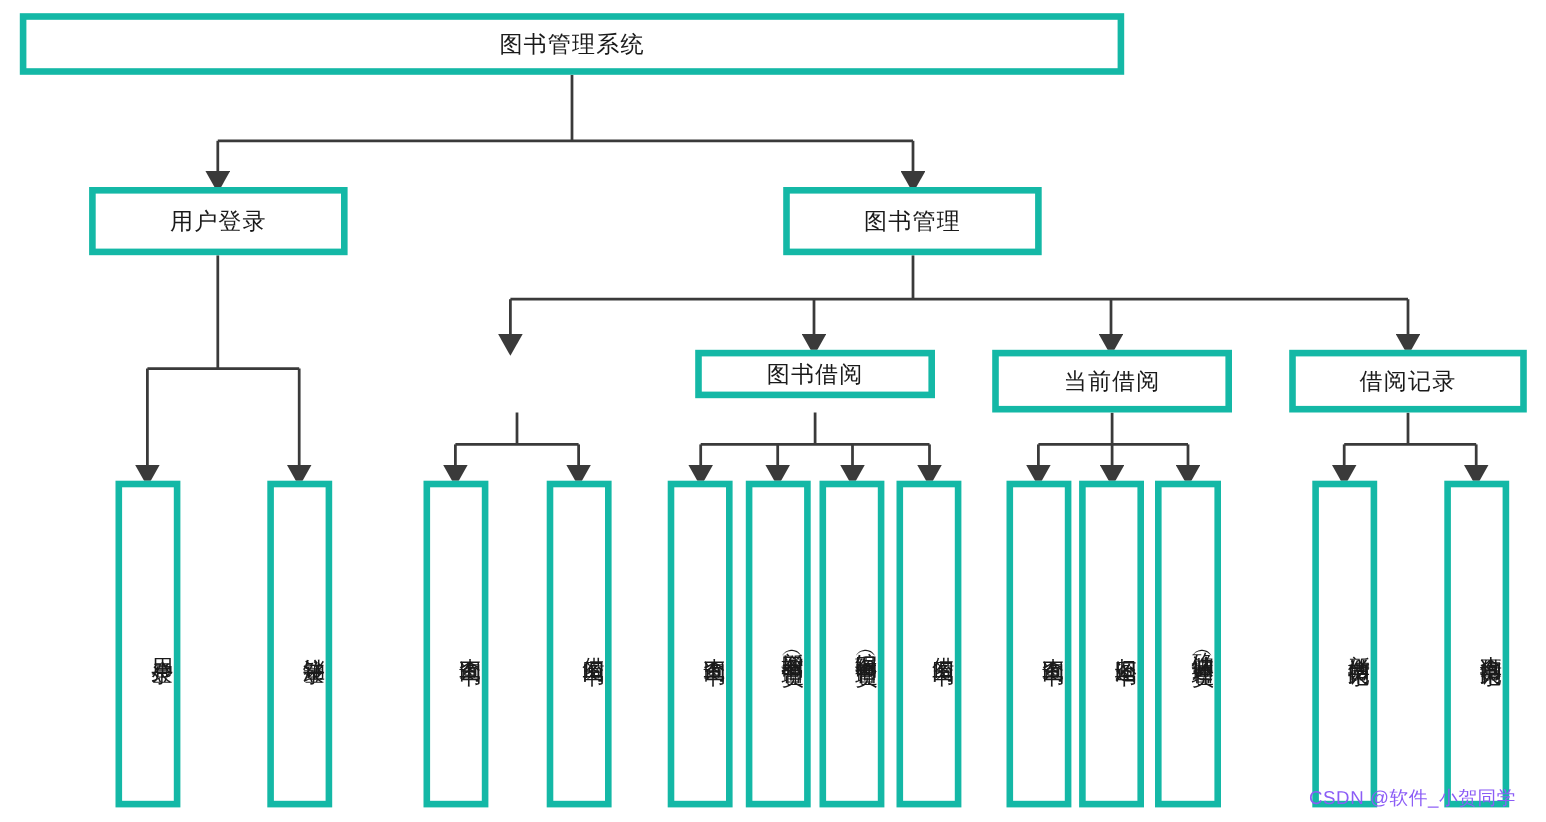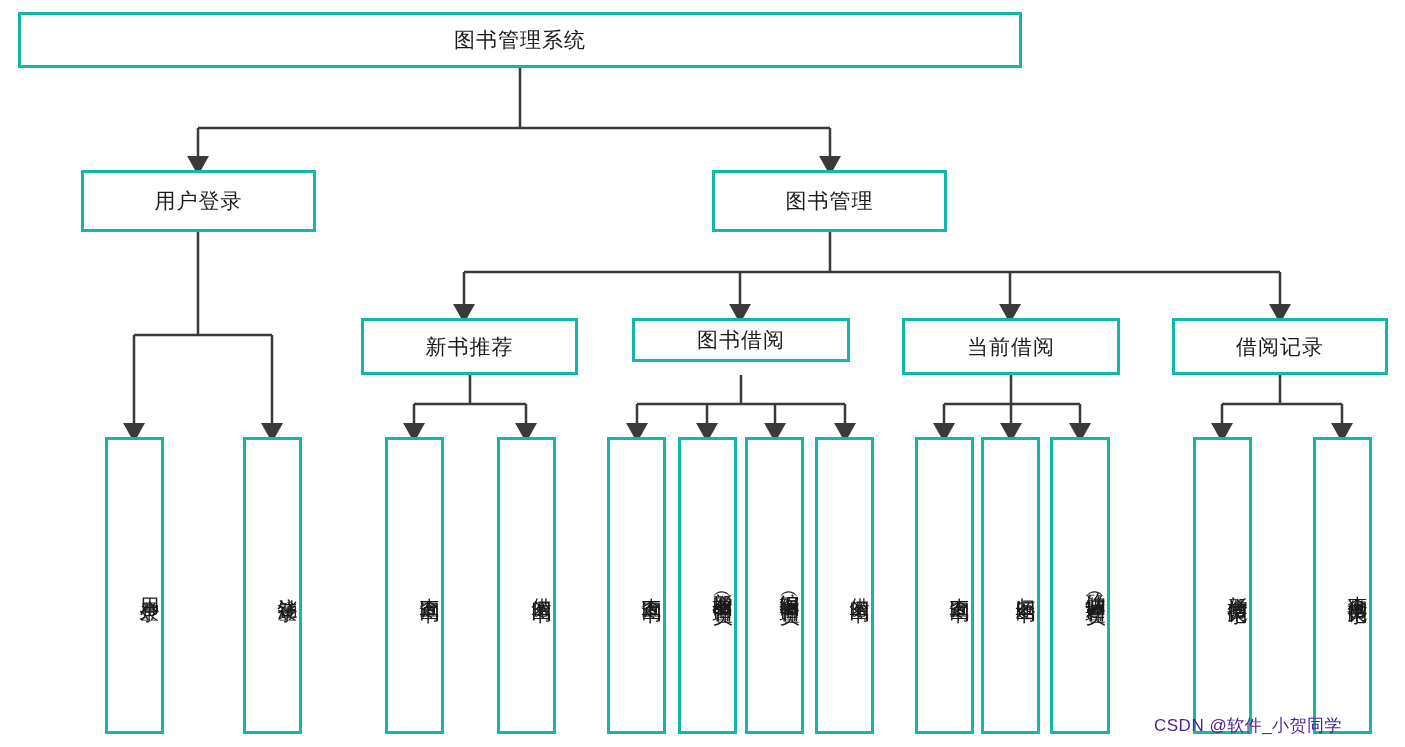--- a/index.html
+++ b/index.html
@@ -19,21 +19,21 @@
     position: absolute;
     left: 0;
     top: 0;
     width: 1405px;
     height: 747px;
     pointer-events: none;
   }
   .node {
     position: absolute;
     box-sizing: border-box;
-    border: 3px solid #14b8a6;
+    border: 6px solid #14b8a6;
     background: #ffffff;
     display: flex;
     align-items: center;
     justify-content: center;
     color: #1a1a1a;
   }
   .node.h {
     font-size: 21px;
     letter-spacing: 1px;
   }
@@ -48,24 +48,24 @@
     justify-content: center;
   }
   .node.v .vtext {
     writing-mode: vertical-rl;
     text-orientation: upright;
     display: block;
     text-align: center;
   }
   .watermark {
     position: absolute;
-    left: 1154px;
+    left: 1190px;
     top: 714px;
     font-size: 17px;
-    color: #4c1d95;
+    color: #8b5cf6;
     white-space: nowrap;
     letter-spacing: 0.5px;
   }
 </style>
 </head>
 <body>
 
 <div id="canvas">
 
   <svg id="wires" viewBox="0 0 1405 747" xmlns="http://www.w3.org/2000/svg">
@@ -123,23 +123,20 @@
     <span>图书管理系统</span>
   </div>
 
   <div class="node h" style="left:81px; top:170px; width:235px; height:62px;">
     <span>用户登录</span>
   </div>
   <div class="node h" style="left:712px; top:170px; width:235px; height:62px;text-align:center;">
     <span>图书管理</span>
   </div>
 
-  <div class="node h" style="left:361px; top:318px; width:217px; height:57px;">
-    <span>新书推荐</span>
-  </div>
   <div class="node h" style="left:632px; top:318px; width:218px; height:44px;">
     <span>图书借阅</span>
   </div>
   <div class="node h" style="left:902px; top:318px; width:218px; height:57px;">
     <span>当前借阅</span>
   </div>
   <div class="node h" style="left:1172px; top:318px; width:216px; height:57px;">
     <span>借阅记录</span>
   </div>
 

